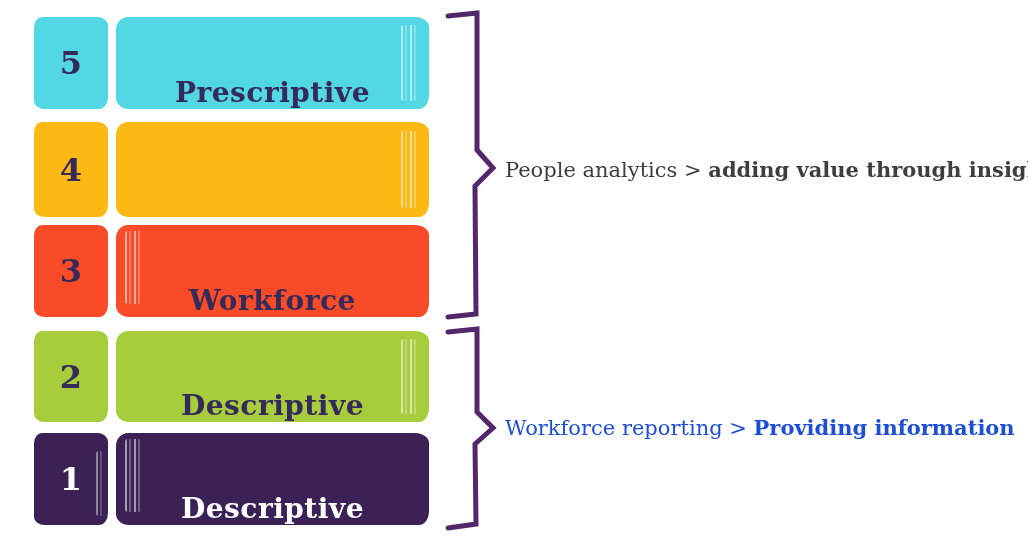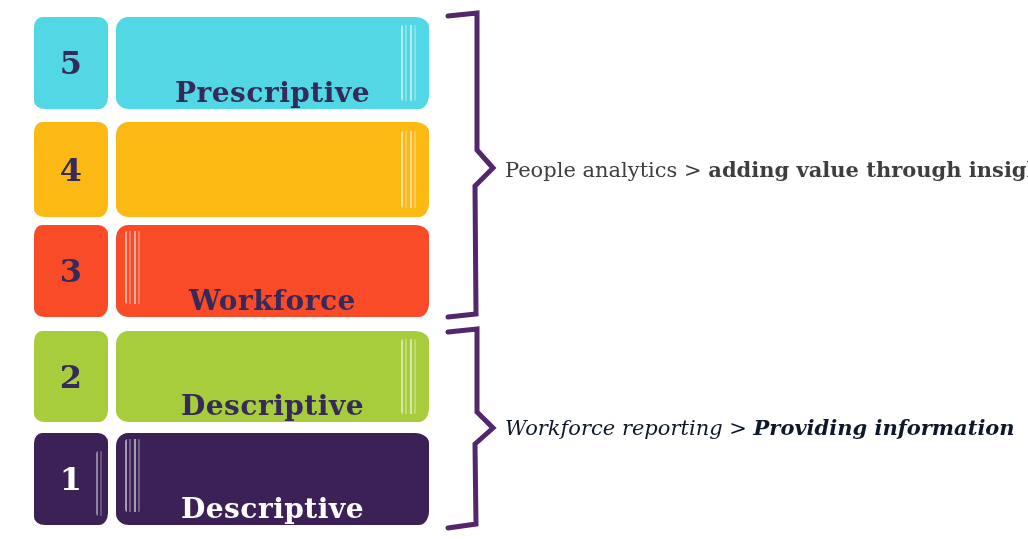--- a/index.html
+++ b/index.html
@@ -118,17 +118,17 @@
   </svg>
 
   <svg class="bracket bracket-bottom" width="56" height="212" viewBox="0 0 56 212" aria-hidden="true">
     <path d="M4 8 L33 5 L33 88 L49 104 L31 120 L32 200 L4 204" stroke="#53276b"></path>
   </svg>
 
   <div class="annotation annotation-top" style="color: rgb(62, 62, 62);">
     <span class="prefix">People analytics &gt; </span><span class="emphasis">adding value through insight</span>
   </div>
 
-  <div class="annotation annotation-bottom" style="color: #0f172a; font-style: italic;">
+  <div class="annotation annotation-bottom" style="color: #1d4ed8;">
     <span class="prefix">Workforce reporting &gt; </span><span class="emphasis">Providing information</span>
   </div>
 
 </div>
 
 </body></html>

